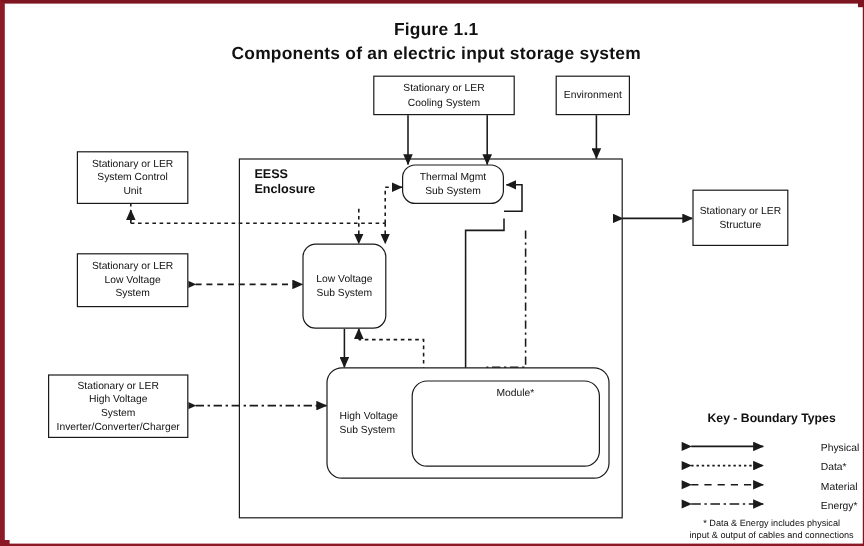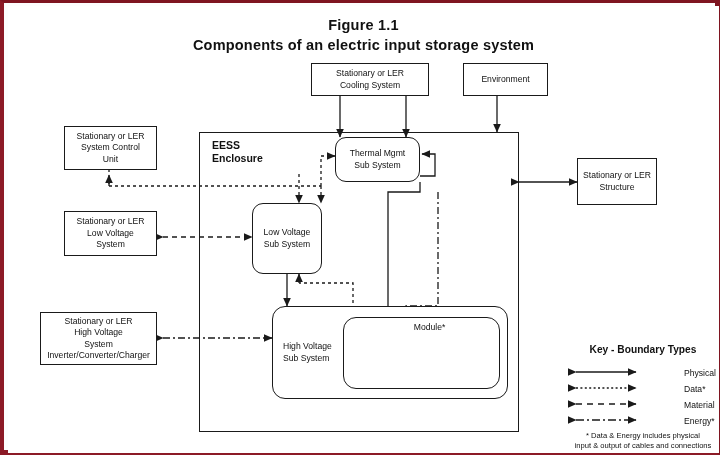--- a/index.html
+++ b/index.html
@@ -136,21 +136,21 @@
         <path d="M511,176 L569,176" marker-end="url(#ar)" marker-start="url(#arS)"></path>
 
       </g>
     </svg>
 
     <div class="box plainbox" style="left:303px;top:57px;width:118px;height:33px;">
       <span class="lines">Stationary or LER
 Cooling System</span>
     </div>
 
-    <div class="box plainbox" style="left:455px;top:57px;width:85px;height:33px;align-items:center;">
+    <div class="box plainbox" style="left:455px;top:57px;width:62px;height:33px;align-items:center;">
       <span class="lines">Environment</span>
     </div>
 
     <div class="box plainbox" style="left:56px;top:120px;width:93px;height:44px;">
       <span class="lines">Stationary or LER
 System Control
 Unit</span>
     </div>
 
     <div class="box plainbox" style="left:56px;top:205px;width:93px;height:45px;">
@@ -168,21 +168,21 @@
 
     <div class="box plainbox" style="left:569px;top:152px;width:80px;height:47px;">
       <span class="lines">Stationary or LER
 Structure</span>
     </div>
 
     <div id="eess"></div>
     <div id="eess-label">EESS
 Enclosure</div>
 
-    <div class="box round" style="left:327px;top:131px;width:85px;height:45px;">
+    <div class="box round" style="left:327px;top:131px;width:85px;height:33px;">
       <span class="lines">Thermal Mgmt
 Sub System</span>
     </div>
 
     <div class="box round" style="left:244px;top:197px;width:70px;height:71px;">
       <span class="lines">Low Voltage
 Sub System</span>
     </div>
 
     <div class="box rounder leftlabel" style="left:264px;top:300px;width:236px;height:93px;">

